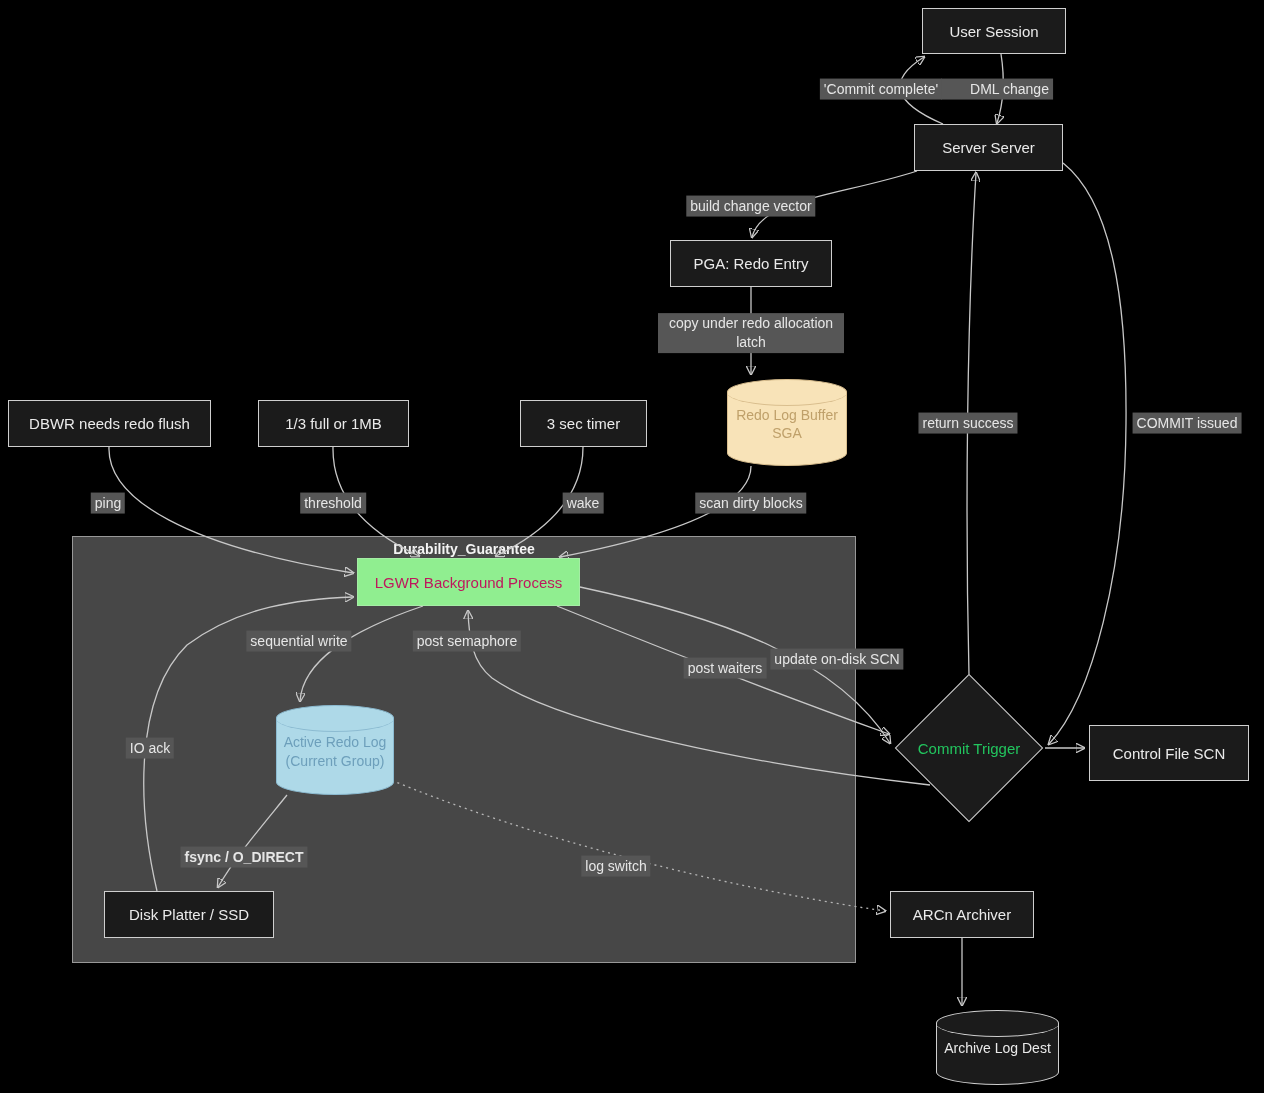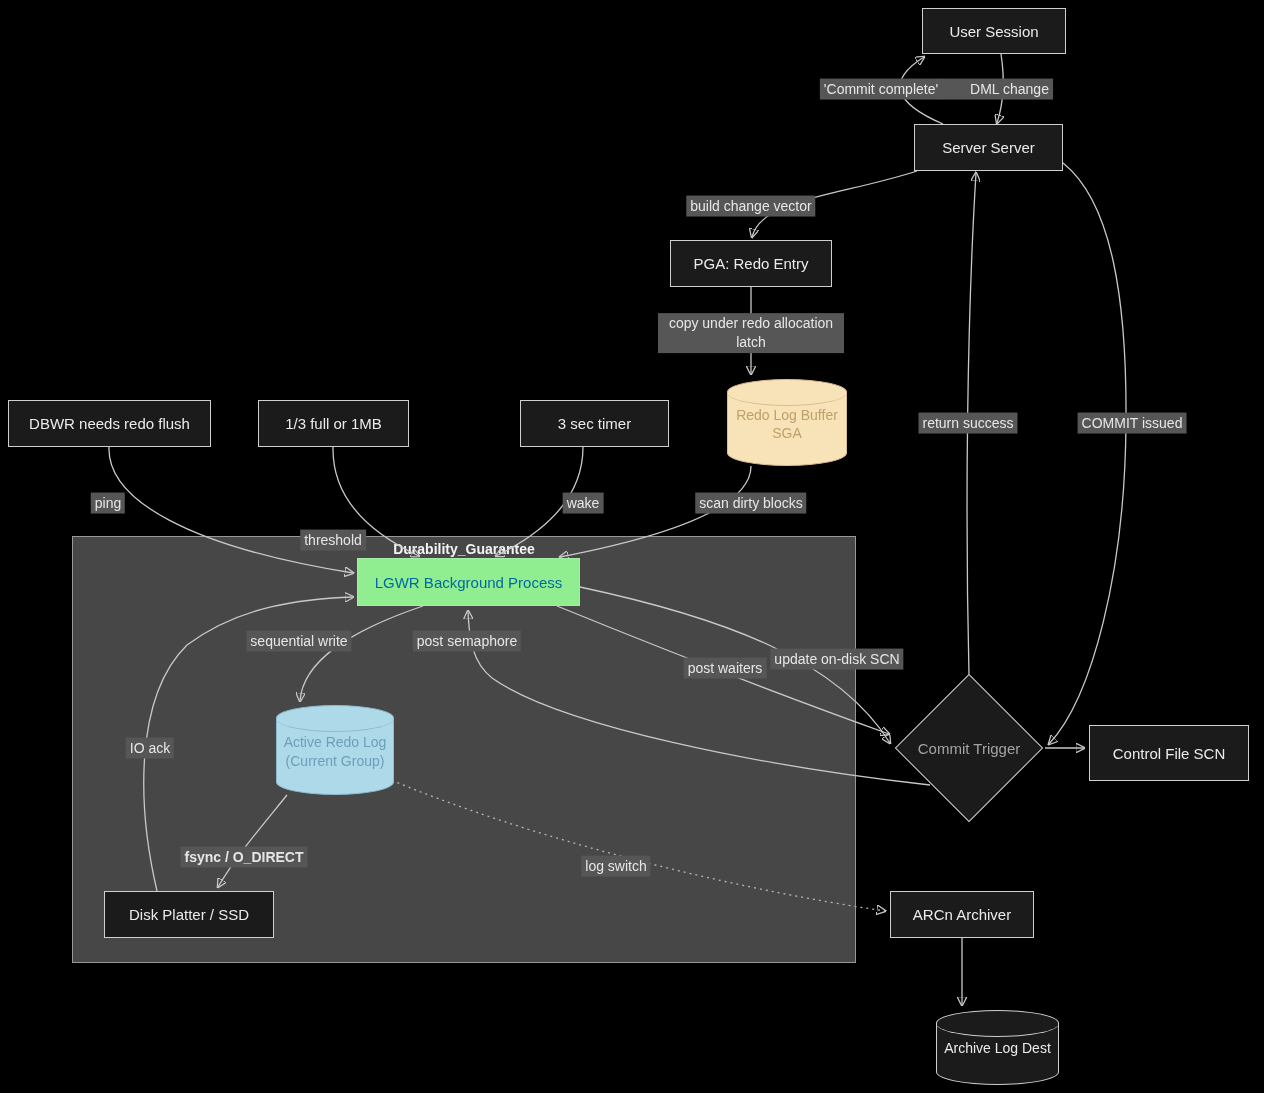--- a/index.html
+++ b/index.html
@@ -16,42 +16,42 @@
     font-weight:bold; font-size:14px; color:#f4f4f4;
   }
   svg.edges { position:absolute; left:0; top:0; }
   svg.edges path { fill:none; stroke:#c8c8c8; stroke-width:1.3; }
   svg.edges path.dotted { stroke-dasharray:2,4; stroke:#b5b5b5; }
   .node {
     position:absolute; background:#1b1b1b; border:1px solid #cfcfcf;
     display:flex; align-items:center; justify-content:center;
     text-align:center; font-size:15px; color:#eaeaea; box-sizing:border-box;
   }
-  .node.green { background:#90ee90; border-color:#a5eda5; color:#0369a1; }
+  .node.green { background:#90ee90; border-color:#a5eda5; color:#be185d; }
   .cyl {
     position:absolute; box-sizing:border-box; border:1px solid #cfcfcf;
     border-radius:50%/13px; text-align:center; font-size:14px;margin-left:36px;
   }
   .cyl::before {
     content:""; position:absolute; top:-1px; left:-1px; right:-1px; height:26px;
     border-bottom:1px solid var(--cs); border-radius:50%; pointer-events:none;
   }
   .cyl.yellow { --cs:#d9be8e; background:#f8e3b8; border-color:#d9be8e; color:#bfa06a; }
   .cyl.blue   { --cs:#8cbbd1; background:#aed9e8; border-color:#8cbbd1; color:#6d9fbb; }
   .cyl.dark   { --cs:#cfcfcf; background:#1b1b1b; border-color:#cfcfcf; color:#eaeaea; }
   .cyl .cyl-label { position:absolute; left:0; right:0; top:50%; transform:translateY(-46%); line-height:1.35; }
   .diamond-wrap { position:absolute; }
   .diamond-shape {
     position:absolute; left:50%; top:50%; width:105px; height:105px;
     transform:translate(-50%,-50%) rotate(45deg);
     background:#1b1b1b; border:1px solid #cfcfcf; box-sizing:border-box;
   }
   .diamond-label {
     position:absolute; inset:0; display:flex; align-items:center; justify-content:center;
-    font-size:15px; color:#a3a3a3; white-space:nowrap;
+    font-size:15px; color:#22c55e; white-space:nowrap;
   }
   .edge-label {
     position:absolute; transform:translate(-50%,-50%);
     background:#565656; color:#e6e6e6; font-size:14px;
     padding:1px 4px; line-height:1.35; white-space:nowrap; text-align:center;
   }
   .edge-label.wrap { white-space:normal; width:178px; }
 </style>
 </head>
 <body>
@@ -87,25 +87,25 @@
     <path d="M 157,891 C 138,810 133,698 187,645 C 240,606 300,599 353,597" marker-end="url(#arr)"></path>
     <path class="dotted" d="M 359,766 C 490,826 700,884 885,911" marker-end="url(#arr)"></path>
     <path d="M 962,938 L 962,1005" marker-end="url(#arr)"></path>
   </svg>
 
   <div class="edge-label" style="left:881px;top:89px;">'Commit complete'</div>
   <div class="edge-label" style="left:997px;top:89px;padding-left:29px;">DML change</div>
   <div class="edge-label" style="left:751px;top:206px;">build change vector</div>
   <div class="edge-label wrap" style="left:751px;top:333px;">copy under redo allocation latch</div>
   <div class="edge-label" style="left:108px;top:503px;">ping</div>
-  <div class="edge-label" style="left:333px;top:503px;margin-top:37px;">threshold</div>
+  <div class="edge-label" style="left:333px;top:503px;">threshold</div>
   <div class="edge-label" style="left:583px;top:503px;">wake</div>
   <div class="edge-label" style="left:751px;top:503px;">scan dirty blocks</div>
   <div class="edge-label" style="left:968px;top:423px;">return success</div>
-  <div class="edge-label" style="left:1132px;top:423px;">COMMIT issued</div>
+  <div class="edge-label" style="left:1187px;top:423px;">COMMIT issued</div>
   <div class="edge-label" style="left:299px;top:641px;">sequential write</div>
   <div class="edge-label" style="left:467px;top:641px;">post semaphore</div>
   <div class="edge-label" style="left:725px;top:668px;">post waiters</div>
   <div class="edge-label" style="left:837px;top:659px;">update on-disk SCN</div>
   <div class="edge-label" style="left:150px;top:748px;">IO ack</div>
   <div class="edge-label" style="left:244px;top:857px;font-weight:bold;">fsync / O_DIRECT</div>
   <div class="edge-label" style="left:616px;top:866px;">log switch</div>
 
   <div class="node" style="left:922px;top:8px;width:144px;height:46px;">
     <span>User Session</span>
@@ -127,21 +127,21 @@
   </div>
 
   <div class="node" style="left:8px;top:400px;width:203px;height:47px;">
     <span>DBWR needs redo flush</span>
   </div>
 
   <div class="node" style="left:258px;top:400px;width:151px;height:47px;">
     <span>1/3 full or 1MB</span>
   </div>
 
-  <div class="node" style="left:520px;top:400px;width:149px;height:47px;">
+  <div class="node" style="left:520px;top:400px;width:127px;height:47px;">
     <span>3 sec timer</span>
   </div>
 
   <div class="node green" style="left:357px;top:558px;width:223px;height:48px;">
     <span>LGWR Background Process</span>
   </div>
 
   <div class="cyl blue" style="left:240px;top:705px;width:118px;height:90px;">
     <div class="cyl-label">
       <div>Active Redo Log</div>

